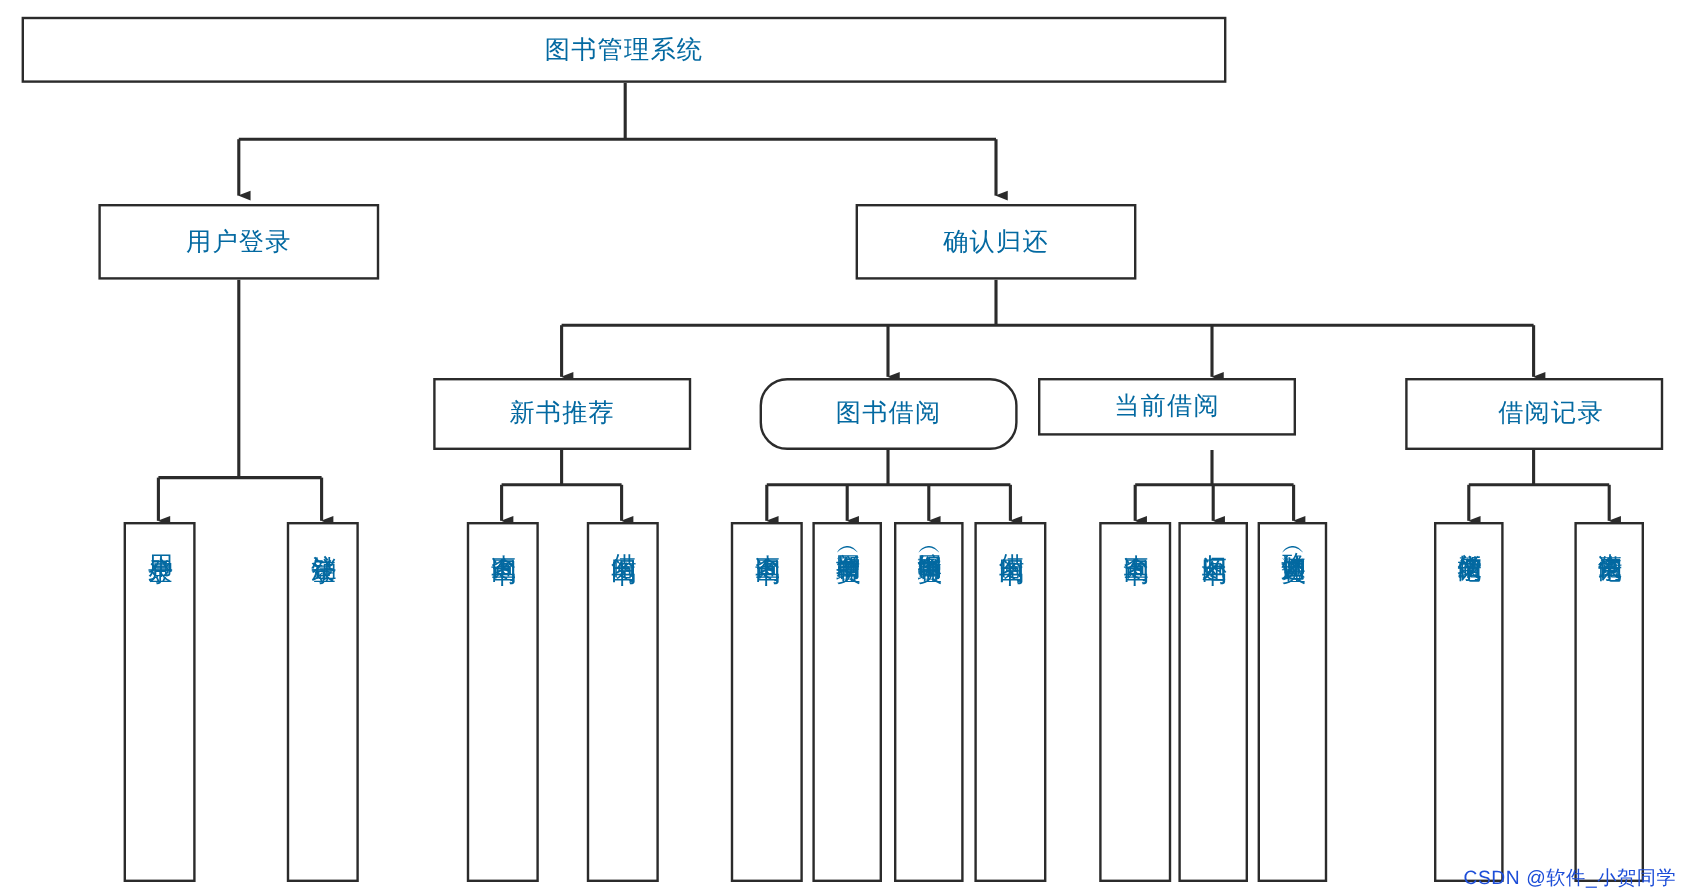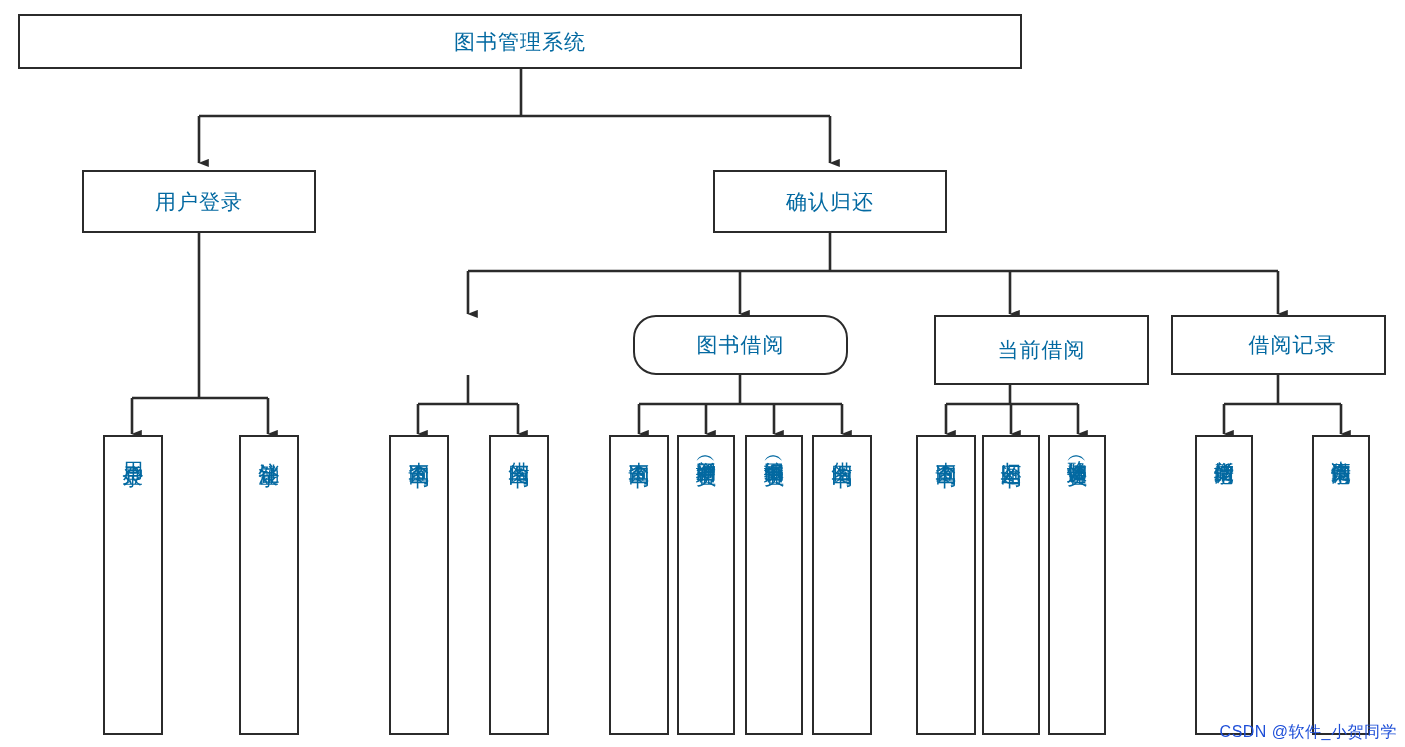--- a/index.html
+++ b/index.html
@@ -130,24 +130,27 @@
     <span class="label">图书管理系统</span>
   </div>
 
   <div class="node node-h" style="left:82px; top:170px; width:234px; height:63px;">
     <span class="label">用户登录</span>
   </div>
   <div class="node node-h" style="left:713px; top:170px; width:234px; height:63px;">
     <span class="label">确认归还</span>
   </div>
 
+  <div class="node node-h" style="left:361px; top:315px; width:215px; height:60px;">
+    <span class="label">新书推荐</span>
+  </div>
   <div class="node node-h" style="left:633px; top:315px; width:215px; height:60px;border-radius:23px;">
     <span class="label">图书借阅</span>
   </div>
-  <div class="node node-h" style="left:934px; top:315px; width:215px; height:70px;">
+  <div class="node node-h" style="left:865px; top:315px; width:215px; height:48px;">
     <span class="label">当前借阅</span>
   </div>
   <div class="node node-h" style="left:1171px; top:315px; width:215px; height:60px;padding-left:28px;">
     <span class="label">借阅记录</span>
   </div>
 
   <div class="node node-v" style="left:103px; top:435px; width:60px; height:300px;">
     <span class="label">用户登录</span>
   </div>
   <div class="node node-v" style="left:239px; top:435px; width:60px; height:300px;">

